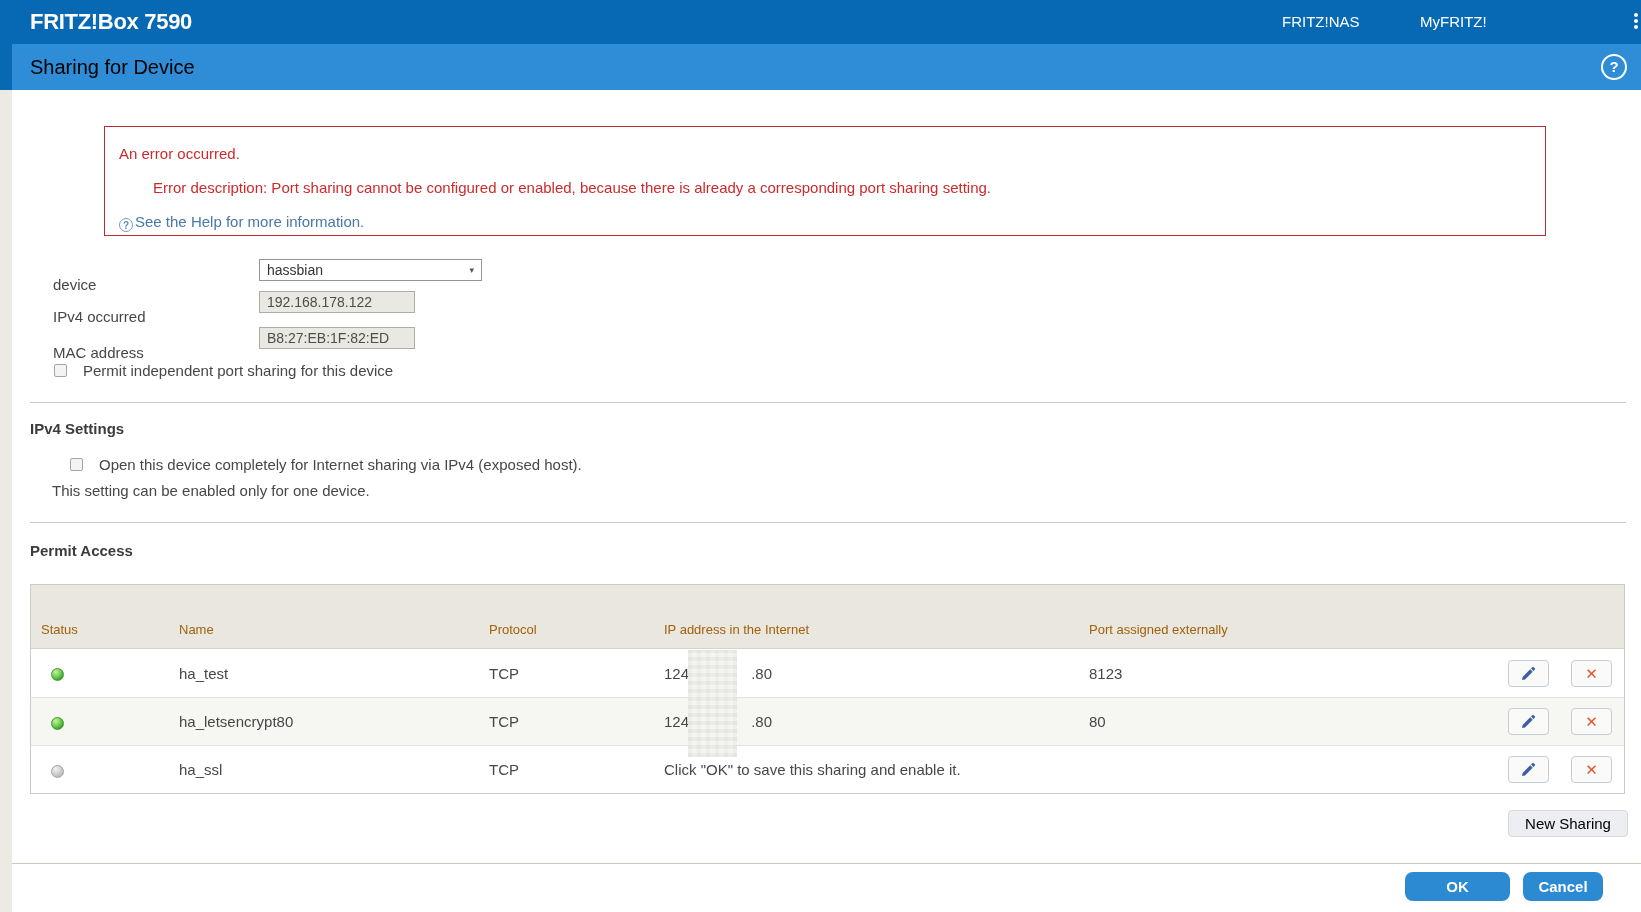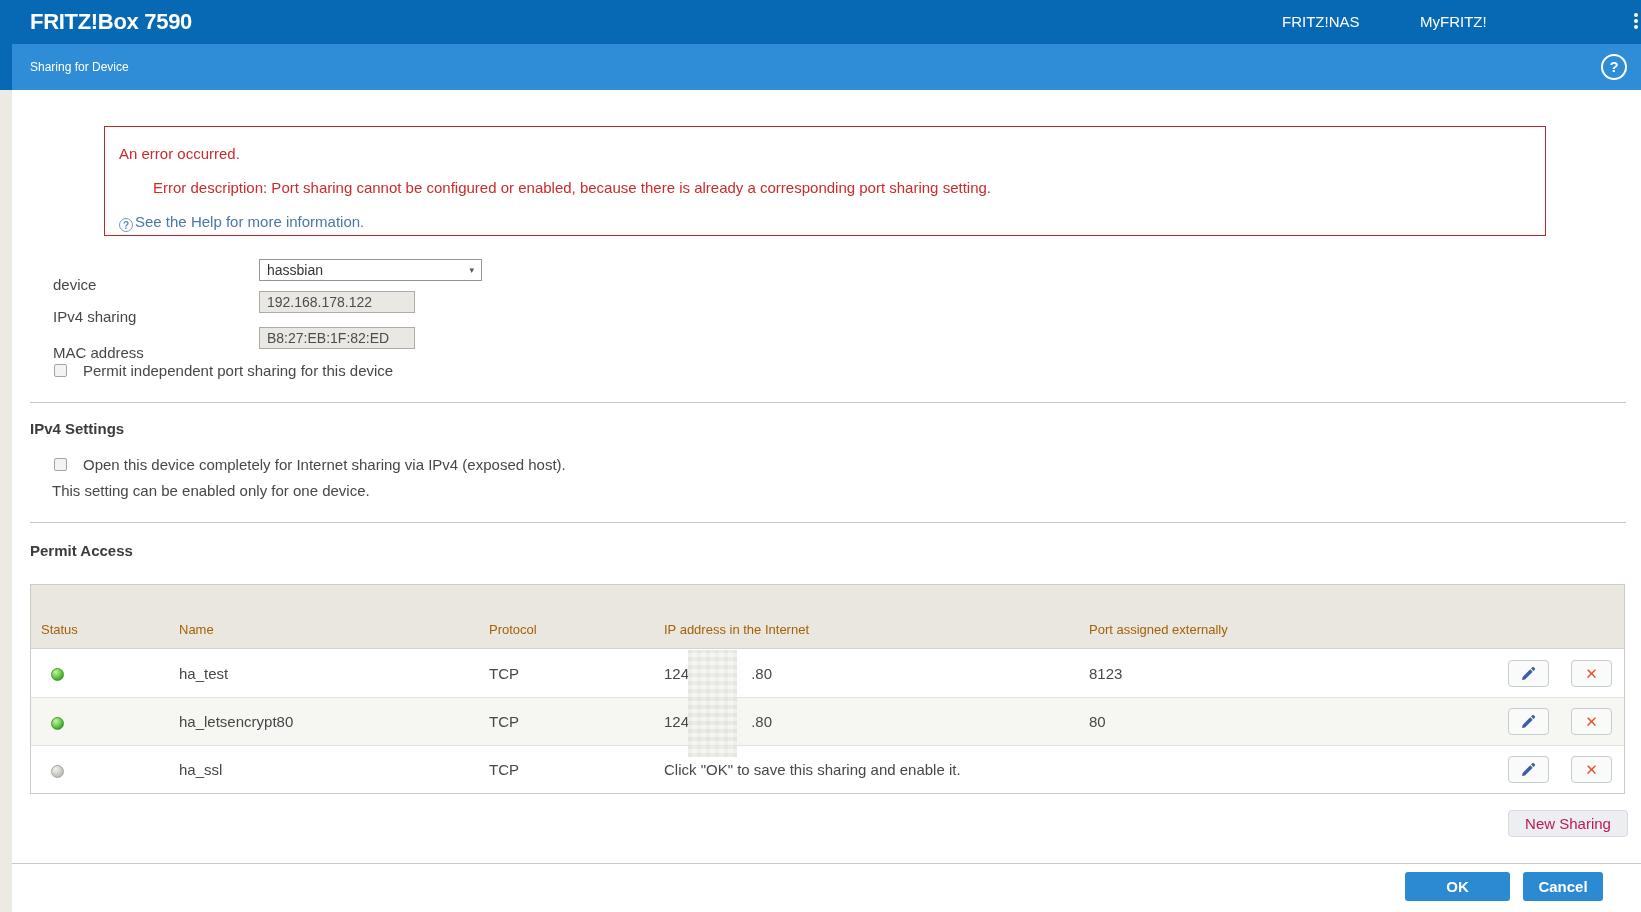--- a/index.html
+++ b/index.html
@@ -16,21 +16,21 @@
   .topbar{position:absolute;left:0;top:0;width:1641px;height:44px;background:var(--topbar);}
   .brand{position:absolute;left:30px;top:0;line-height:44px;color:#fff;font-size:22px;font-weight:700;letter-spacing:-0.3px;}
   .nav-link{position:absolute;top:0;line-height:44px;color:#fff;font-size:15px;text-decoration:none;cursor:pointer;}
   .nl1{left:1282px;} .nl2{left:1420px;}
   .kebab{position:absolute;right:-1px;top:13px;width:8px;cursor:pointer;}
   .kebab i{display:block;width:4px;height:4px;border-radius:50%;background:#fff;margin:0 0 2px 0;}
 
   
   .subbar{position:absolute;left:12px;top:44px;width:1629px;height:46px;background:var(--subbar);}
   .leftstrip{position:absolute;left:0;top:44px;width:12px;height:46px;background:var(--topbar);}
-  .page-title{position:absolute;left:18px;top:0;line-height:46px;color:#ffffff;font-size:12px;}
+  .page-title{position:absolute;left:18px;top:0;line-height:46px;color:#000000;font-size:20px;}
   .help-badge{position:absolute;right:14px;top:10px;width:26px;height:26px;border:2px solid #fff;border-radius:50%;
     color:#fff;font-size:15px;font-weight:700;text-align:center;line-height:22px;cursor:pointer;}
 
   
   .content{position:absolute;left:12px;top:90px;width:1629px;height:822px;background:#fff;font-size:15px;}
 
   .error-box{position:absolute;left:92px;top:36px;width:1442px;height:110px;border:1.5px solid #bb2b2b;background:#fff;padding:16px 14px 0 14px;}
   .err-title,.err-desc{color:var(--error_red);line-height:22px;}
   .err-desc{margin-top:12px;margin-left:34px;}
   .err-help{margin-top:12px;line-height:22px;color:var(--link_blue);cursor:pointer;}
@@ -70,24 +70,24 @@
   .redact{position:absolute;left:676px;top:560px;width:49px;height:107px;opacity:.95;
     background:
       repeating-linear-gradient(0deg, rgba(205,205,200,.30) 0 4px, rgba(240,240,236,.30) 4px 8px),
       repeating-linear-gradient(90deg, #eeeeec 0 4px, #f7f7f5 4px 9px);}
   .icon-btn{display:flex;align-items:center;justify-content:center;width:41px;height:27px;background:#fafaf8;
     border:1px solid #c3ced4;border-radius:4px;cursor:pointer;}
   .actions{display:flex;justify-content:flex-end;gap:22px;padding-right:12px;}
   .xglyph{color:var(--red_x);font-size:15px;font-weight:700;line-height:1;}
 
   .new-sharing{position:absolute;left:1496px;top:720px;width:120px;height:27px;background:#eceef1;border:1px solid #d4dade;
-    border-radius:4px;color:#be185d;font-size:15px;text-align:center;line-height:25px;cursor:pointer;}
+    border-radius:4px;color:#000000;font-size:15px;text-align:center;line-height:25px;cursor:pointer;}
 
   .btn{position:absolute;top:782px;height:29px;background:var(--btn_blue);color:#fff;font-size:15px;font-weight:700;
-    text-align:center;line-height:29px;border-radius:3px;cursor:pointer;}
+    text-align:center;line-height:29px;border-radius:8px;cursor:pointer;}
   .btn-ok{left:1393px;width:105px;}
   .btn-cancel{left:1511px;width:80px;}
 
   .leftedge{position:absolute;left:0;top:90px;width:12px;height:822px;background:var(--beige);}
 </style>
 </head>
 <body>
 
 <div class="page">
 
@@ -121,39 +121,39 @@
 
     <div class="frow" style="top:169px;">
       <span class="flabel">device</span>
       <div class="fselect">
         <span>hassbian</span>
         <span class="arrow">▾</span>
       </div>
     </div>
 
     <div class="frow" style="top:201px;">
-      <span class="flabel">IPv4 sharing</span>
+      <span class="flabel">IPv4 occurred</span>
       <div class="finput">192.168.178.122</div>
     </div>
 
     <div class="frow" style="top:237px;">
       <span class="flabel">MAC address</span>
       <div class="finput">B8:27:EB:1F:82:ED</div>
     </div>
 
     <div class="cbrow" style="left:42px;top:272px;">
       <span class="cb"></span>
       <span class="cblabel">Permit independent port sharing for this device</span>
     </div>
 
     <div class="divider" style="top:312px;"></div>
 
     <div class="sect-h" style="top:330px;">IPv4 Settings</div>
 
-    <div class="cbrow" style="left:42px;top:366px;">
+    <div class="cbrow" style="left:58px;top:366px;">
       <span class="cb"></span>
       <span class="cblabel">Open this device completely for Internet sharing via IPv4 (exposed host).</span>
     </div>
 
     <div class="note" style="top:392px;">This setting can be enabled only for one device.</div>
 
     <div class="divider" style="top:432px;"></div>
 
     <div class="sect-h" style="top:452px;">Permit Access</div>
 

